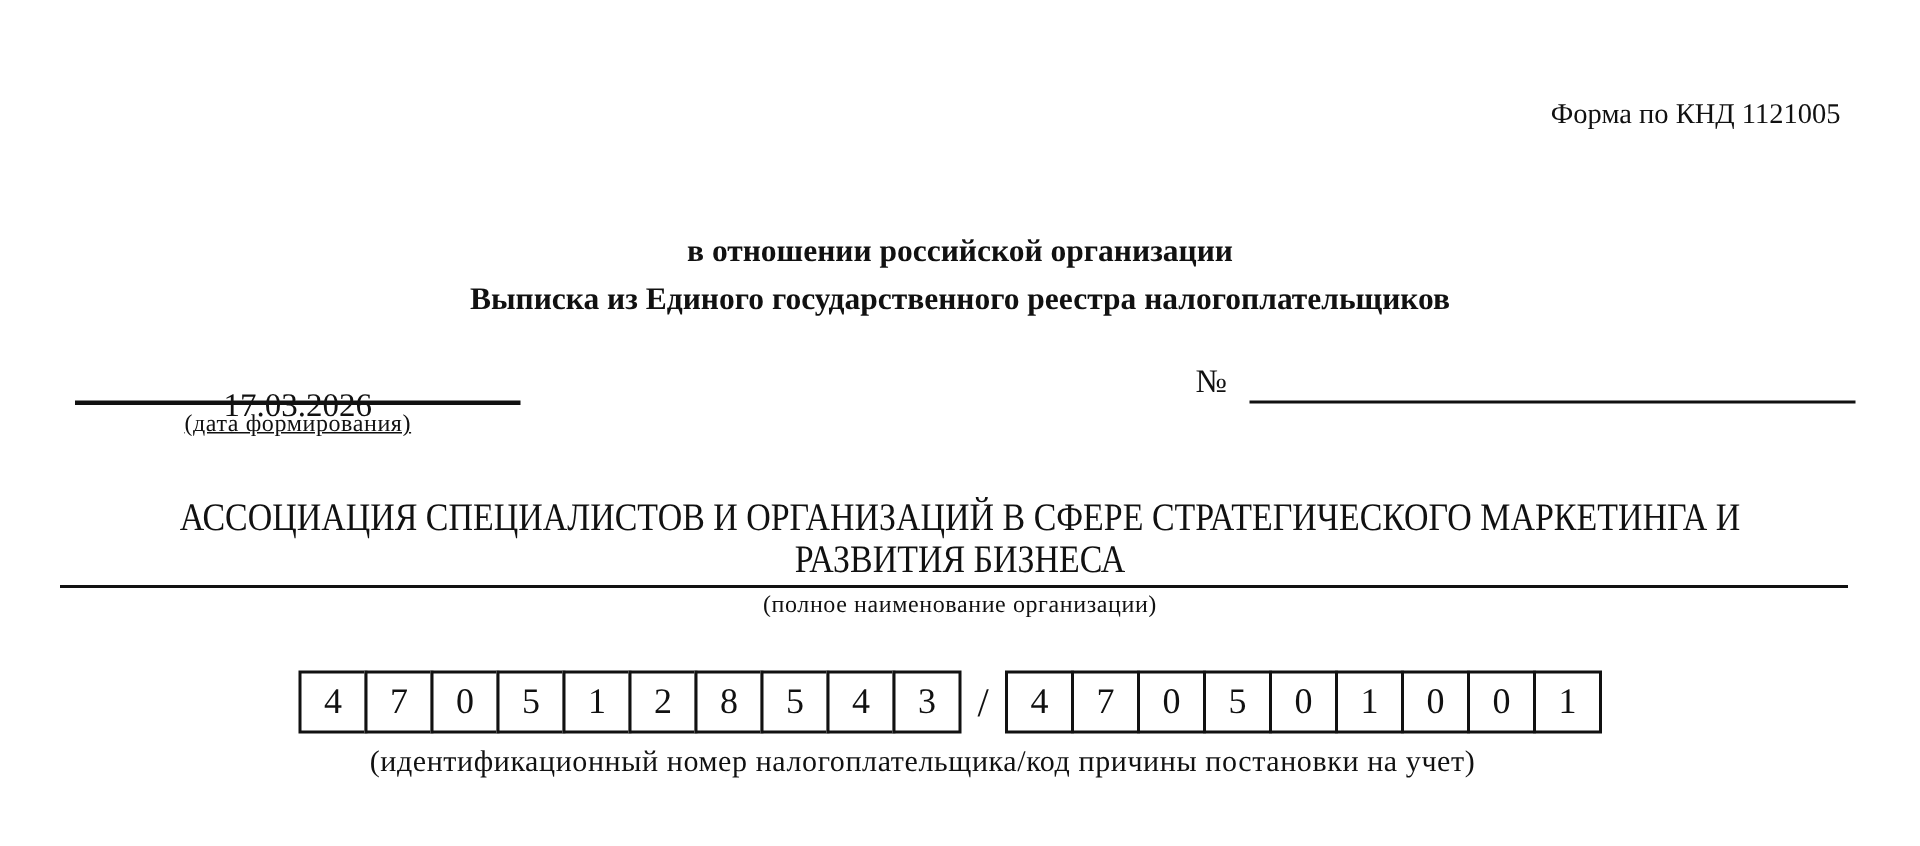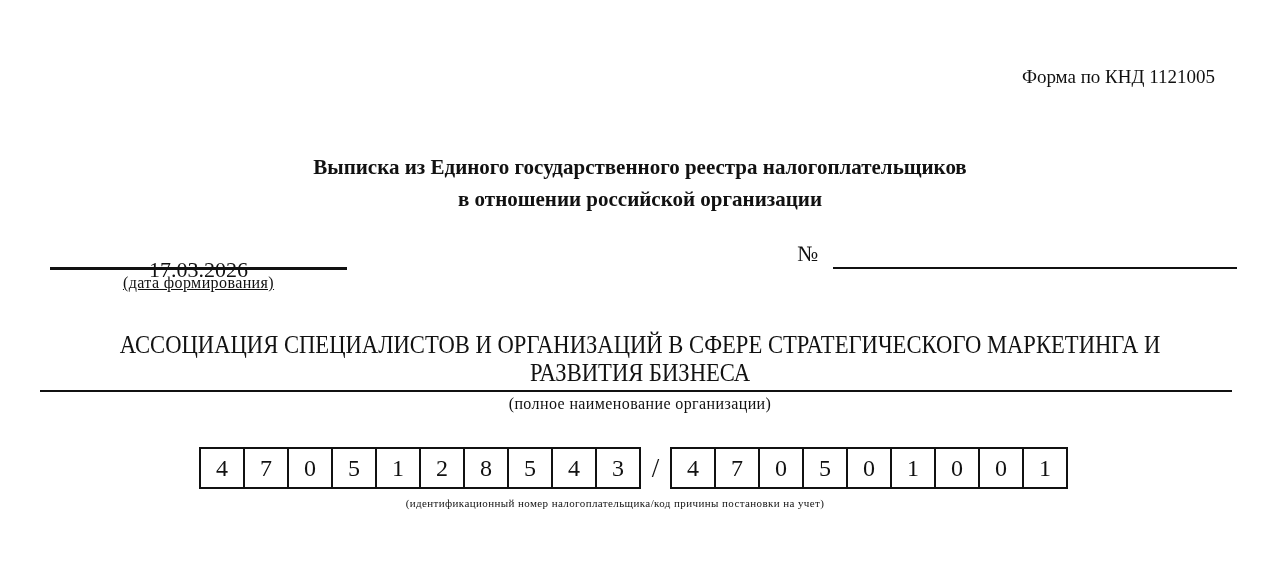--- a/index.html
+++ b/index.html
@@ -12,21 +12,21 @@
     width: 1280px;
     height: 564px;
     background: #ffffff;
     color: #111111;
     font-family: "Liberation Serif", "DejaVu Serif", serif;
     overflow: hidden;
   }
   .form-code {
     position: absolute;
     top: 66px;
-    right: 65px;
+    right: 53px;
     font-size: 19px;
     white-space: nowrap;
     margin-left: 28px;
   }
   .title {
     position: absolute;
     top: 151px;
     left: 0;
     right: 0;
     text-align: center;
@@ -143,35 +143,35 @@
     text-align: center;
     font-size: 27px;
     line-height: 42px;
   }
   .inn-caption {
     position: absolute;
     top: 497px;
     left: 160px;
     width: 910px;
     text-align: center;
-    font-size: 11px;
+    font-size: 20px;
     letter-spacing: 0.4px;
     white-space: nowrap;
   }
 </style>
 </head>
 <body>
 
 <div class="page">
 
   <div class="form-code">Форма по КНД 1121005</div>
 
   <div class="title">
+    <div>в отношении российской организации</div>
     <div>Выписка из Единого государственного реестра налогоплательщиков</div>
-    <div>в отношении российской организации</div>
   </div>
 
   <div class="date-value">17.03.2026</div>
   <div class="date-line"></div>
   <div class="date-caption">(дата формирования)</div>
 
   <div class="num-label">№</div>
   <div class="num-line"></div>
 
   <div class="org-name">

